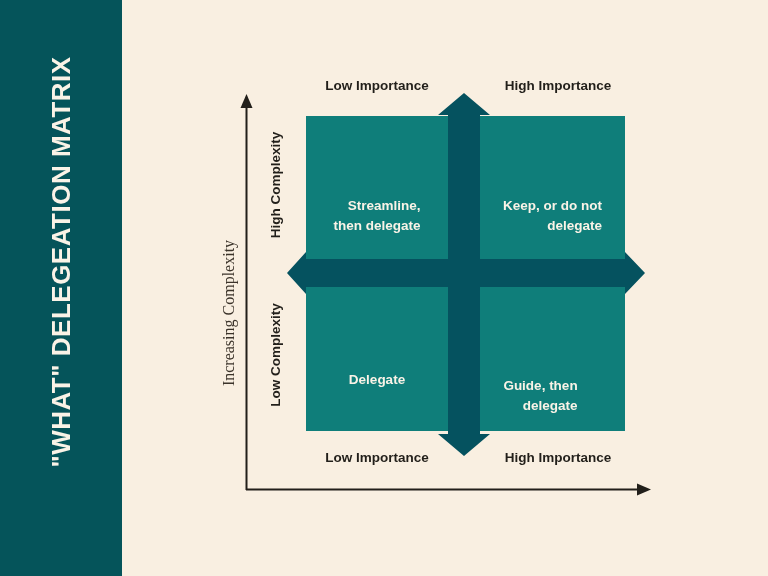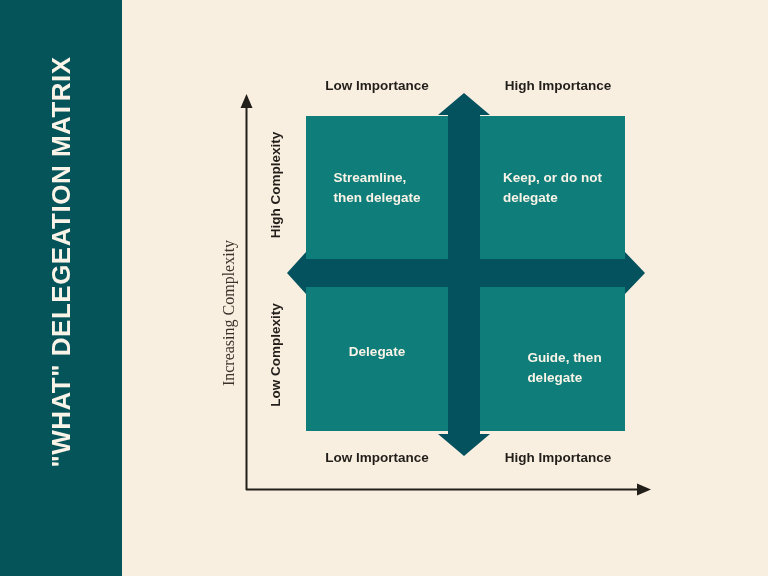--- a/index.html
+++ b/index.html
@@ -57,31 +57,32 @@
     pointer-events: none;
   }
 
   
   .quad-text {
     position: absolute;
     z-index: 3;
     display: flex;
     align-items: center;
     justify-content: center;
-    text-align: left;
+    text-align: right;
     white-space: pre-line;
     font-size: 13.5px;
     font-weight: bold;
     line-height: 1.45;
     color: #faf3e7;
+    margin-top: 28px;
   }
   .quad-tl { left: 306px; top: 116px; width: 142px; height: 143px; }
   .quad-tr { left: 480px; top: 116px; width: 145px; height: 143px; }
   .quad-bl { left: 306px; top: 287px; width: 142px; height: 144px; padding-bottom: 14px; box-sizing: border-box; }
-  .quad-br { left: 492px; top: 287px; width: 145px; height: 144px; padding-top: 18px; box-sizing: border-box; }
+  .quad-br { left: 468px; top: 287px; width: 145px; height: 144px; padding-top: 18px; box-sizing: border-box; }
 
   
   .imp-label, .comp-label {
     position: absolute;
     z-index: 3;
     transform: translate(-50%, -50%);
     white-space: nowrap;
     font-size: 13.5px;
     font-weight: bold;
     color: #221f1a;

